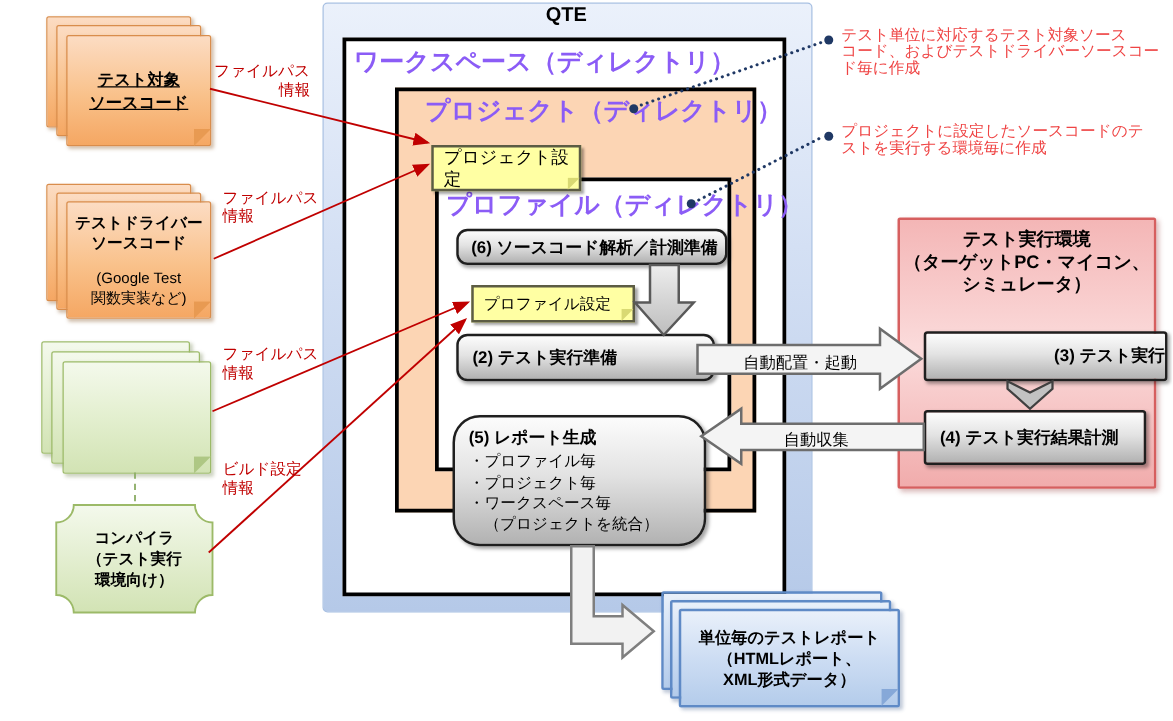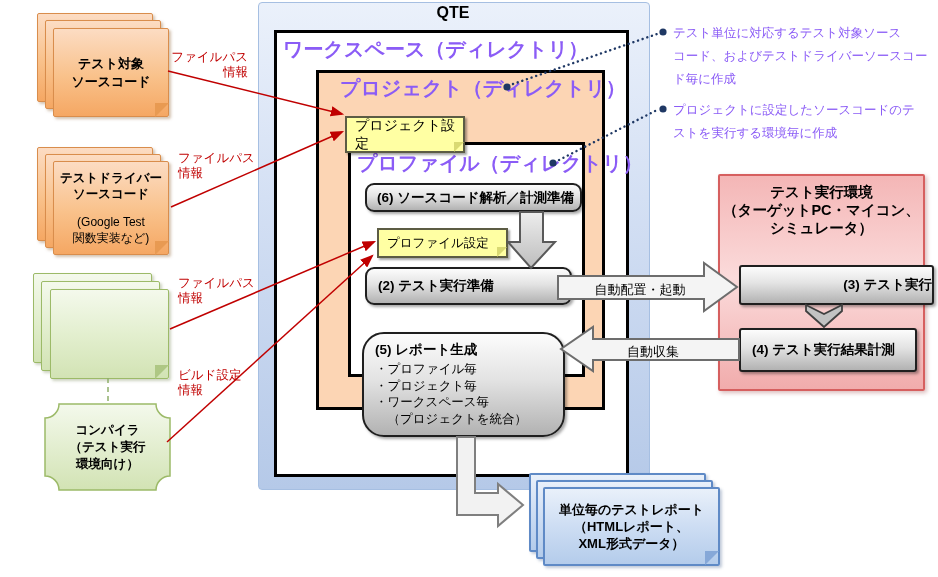--- a/index.html
+++ b/index.html
@@ -42,21 +42,21 @@
              border:2px solid #5f8ac6;border-radius:2px;box-shadow:2px 2px 3px rgba(50,80,130,.3);justify-content:center;}
   .note-yellow{background:#ffffa3;border:2px solid #5c5c44;box-shadow:2px 2px 2px rgba(0,0,0,.35);}
   .fold{position:absolute;right:-1px;bottom:-1px;width:14px;height:14px;
         clip-path:polygon(0 0,100% 0,0 100%);}
   .fold-o{background:#e89a52;}
   .fold-g{background:#aec784;}
   .fold-b{background:#86a8d8;}
   .fold-y{width:10px;height:10px;background:#d9d973;}
 
   .red-label{font-size:12.5px;line-height:15px;color:#c00000;white-space:pre-line;}
-  .annot{font-size:12.5px;line-height:23px;color:#8b5cf6;white-space:pre;}
+  .annot{font-size:12.5px;line-height:13px;color:#ef4444;white-space:pre;}
   .flow-label{font-size:13px;text-align:center;}
   svg.overlay{position:absolute;left:0;top:0;width:938px;height:577px;z-index:50;pointer-events:none;}
   .txt-top{z-index:60;}
 </style>
 </head>
 <body>
 
 <div id="stage">
 
   <div class="abs qte-box"></div>
@@ -104,21 +104,21 @@
   </div>
   <div class="abs gray-box sq vctr" style="left:739px;top:265px;width:163px;height:36px;padding-left:28px;justify-content:flex-end;">
     <span>(3) テスト実行</span>
   </div>
   <div class="abs gray-box sq vctr" style="left:739px;top:328px;width:163px;height:40px;padding-left:11px;">
     <span>(4) テスト実行結果計測</span>
   </div>
 
   <div class="abs note-orange" style="left:37px;top:13px;width:114px;height:87px;"></div>
   <div class="abs note-orange" style="left:45px;top:20px;width:114px;height:87px;"></div>
-  <div class="abs note-orange ctr bold" style="left:53px;top:28px;width:114px;height:87px;font-size:13px;line-height:18px;">
+  <div class="abs note-orange ctr bold" style="left:53px;top:28px;width:114px;height:87px;font-size:13px;line-height:18px;text-decoration:underline;">
     <span class="pre">テスト対象
 ソースコード</span>
     <span class="fold fold-o"></span>
   </div>
 
   <div class="abs note-orange" style="left:37px;top:147px;width:114px;height:92px;"></div>
   <div class="abs note-orange" style="left:45px;top:154px;width:114px;height:92px;"></div>
   <div class="abs note-orange ctr" style="left:53px;top:161px;width:114px;height:92px;flex-direction:column;line-height:16px;gap:12px;">
     <span class="pre bold" style="font-size:12.5px;">テストドライバー
 ソースコード</span>

